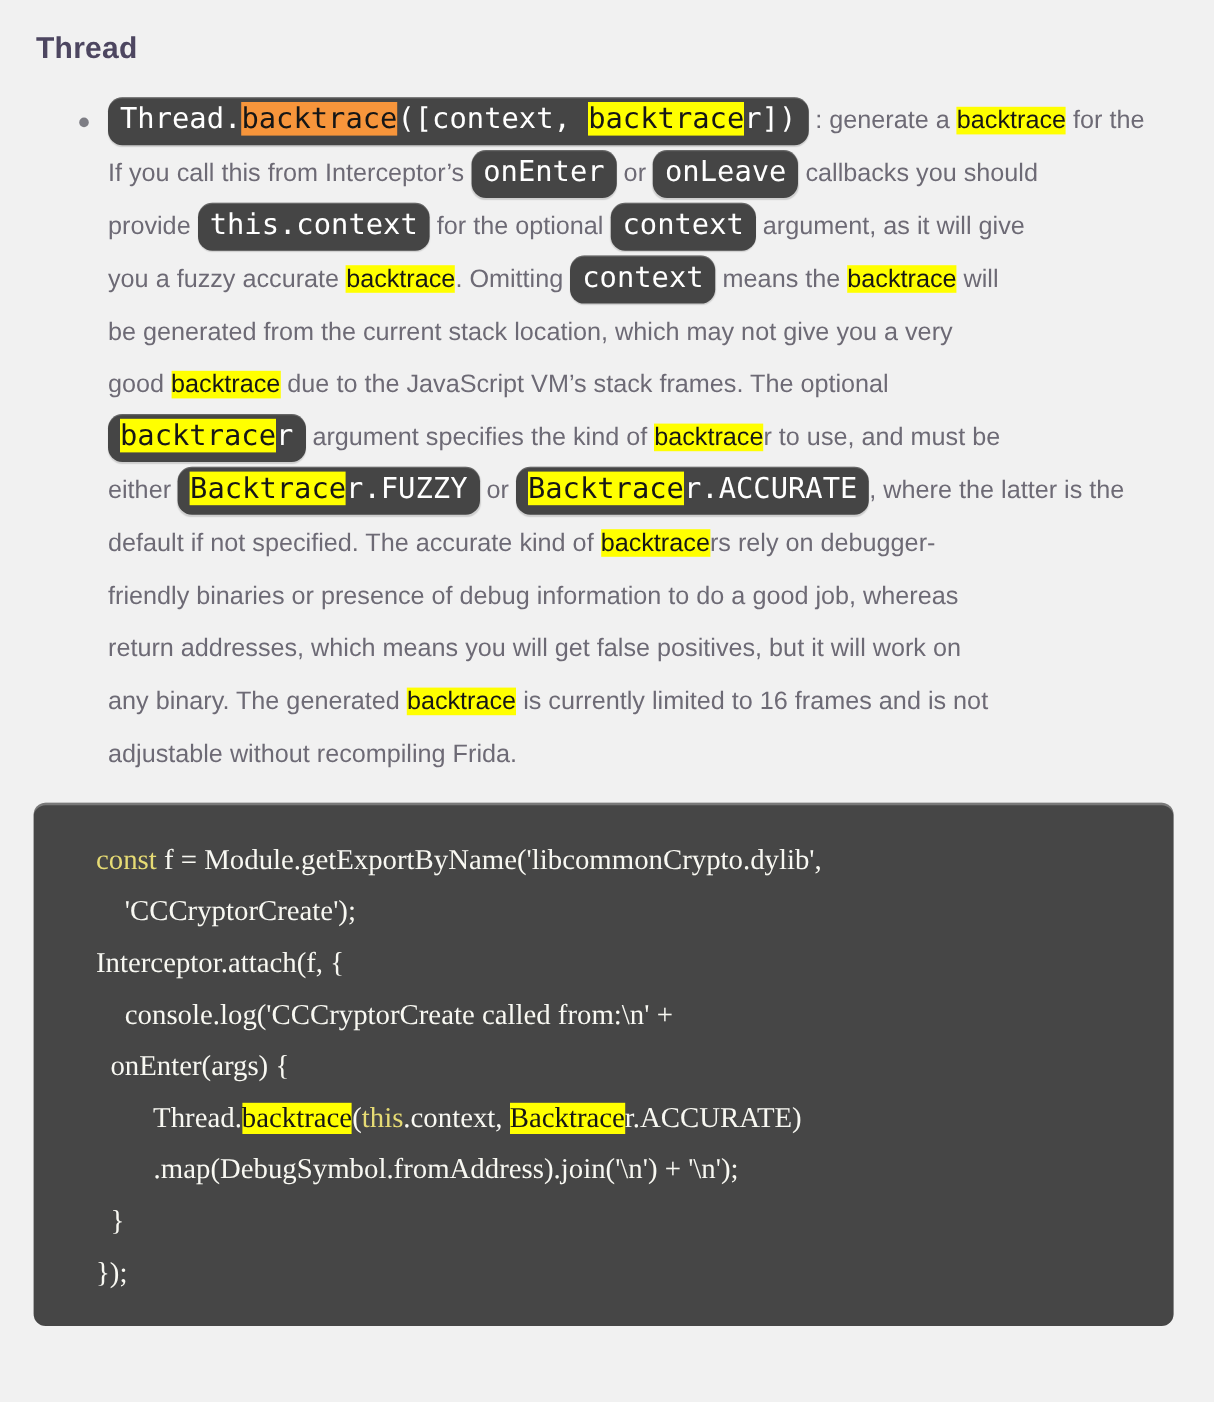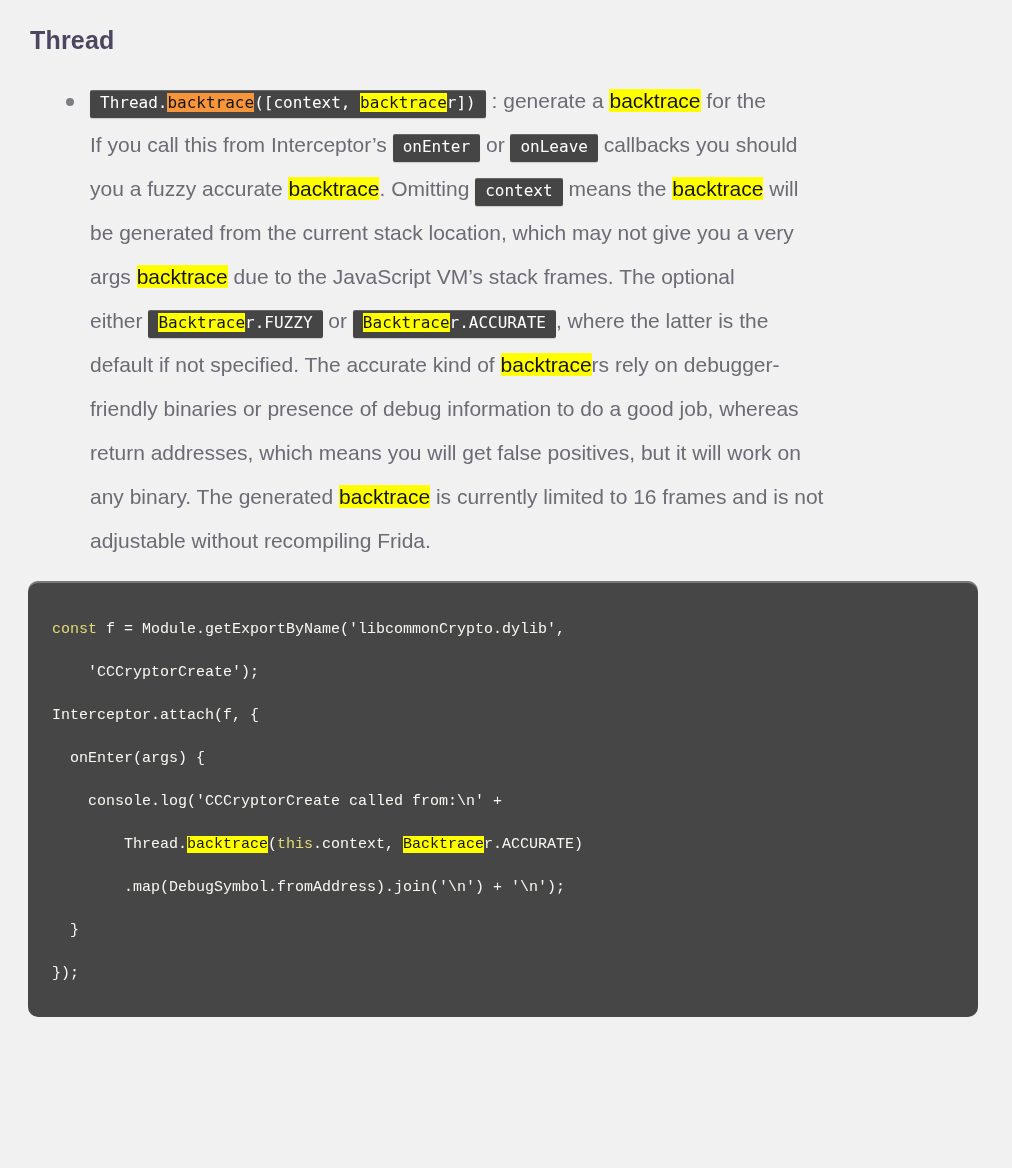--- a/index.html
+++ b/index.html
@@ -30,74 +30,77 @@
     background:#7d7d84;
   }
   .para-line {
     white-space:pre;
     height:44px; line-height:44px;
   }
 
   .chip {
     display:inline-block;
     background:#454545; color:#ffffff;
-    border-radius:2px;
+    border-radius:12px;
     padding:2px 10px 4px;
     font-family:"DejaVu Sans Mono", monospace;
-    font-size:16px; line-height:1.4;
+    font-size:24px; line-height:1.4;
     box-shadow: inset 0 1px 0 rgba(255,255,255,.18), 0 1px 1px rgba(0,0,0,.15);
     vertical-align:baseline;
   }
   .mark-y { background:#ffff00; color:#161616; }
   .mark-o { background:#f7953b; color:#161616; }
 
   .codeblock {
     margin:18px 34px 0 28px;
     background:#464646;
     border-radius:10px;
     padding:27px 24px 22px;
     box-shadow: inset 0 2px 0 rgba(255,255,255,.28);
   }
   .code-line {
     white-space:pre;
-    font-family:Liberation Mono, monospace;
-    font-size:15px; line-height:43px;
+    font-family:Liberation Serif, serif;
+    font-size:24px; line-height:43px;
     color:#f8f8f2;
+    margin-left:28px;
   }
   .tok-kw { color:#e6db74; }
 </style>
 </head>
 <body>
 
 <div class="page">
 
   <div class="heading">Thread</div>
 
   <div class="para">
     <span class="bullet-dot"></span>
 
   <div class="para-line"><span class="chip"><span>Thread.</span><span class="mark-o">backtrace</span><span>([context, </span><span class="mark-y">backtrace</span><span>r])</span></span><span> : generate a </span><span class="mark-y">backtrace</span><span> for the</span></div>
       <div class="para-line"><span>If you call this from Interceptor’s </span><span class="chip"><span>onEnter</span></span><span> or </span><span class="chip"><span>onLeave</span></span><span> callbacks you should</span></div>
+      <div class="para-line"><span>provide </span><span class="chip"><span>this.context</span></span><span> for the optional </span><span class="chip"><span>context</span></span><span> argument, as it will give</span></div>
       <div class="para-line"><span>you a fuzzy accurate </span><span class="mark-y">backtrace</span><span>. Omitting </span><span class="chip"><span>context</span></span><span> means the </span><span class="mark-y">backtrace</span><span> will</span></div>
       <div class="para-line"><span>be generated from the current stack location, which may not give you a very</span></div>
-      <div class="para-line"><span>args </span><span class="mark-y">backtrace</span><span> due to the JavaScript VM’s stack frames. The optional</span></div>
+      <div class="para-line"><span>good </span><span class="mark-y">backtrace</span><span> due to the JavaScript VM’s stack frames. The optional</span></div>
+      <div class="para-line"><span class="chip"><span class="mark-y">backtrace</span><span>r</span></span><span> argument specifies the kind of </span><span class="mark-y">backtrace</span><span>r to use, and must be</span></div>
       <div class="para-line"><span>either </span><span class="chip"><span class="mark-y">Backtrace</span><span>r.FUZZY</span></span><span> or </span><span class="chip"><span class="mark-y">Backtrace</span><span>r.ACCURATE</span></span><span>, where the latter is the</span></div>
       <div class="para-line"><span>default if not specified. The accurate kind of </span><span class="mark-y">backtrace</span><span>rs rely on debugger-</span></div>
       <div class="para-line"><span>friendly binaries or presence of debug information to do a good job, whereas</span></div>
       <div class="para-line"><span>return addresses, which means you will get false positives, but it will work on</span></div>
       <div class="para-line"><span>any binary. The generated </span><span class="mark-y">backtrace</span><span> is currently limited to 16 frames and is not</span></div>
       <div class="para-line"><span>adjustable without recompiling Frida.</span></div>
     </div>
 
   <div class="codeblock">
 
   <div class="code-line"><span class="tok-kw">const</span><span> f = Module.getExportByName('libcommonCrypto.dylib',</span></div>
       <div class="code-line"><span>    'CCCryptorCreate');</span></div>
       <div class="code-line"><span>Interceptor.attach(f, {</span></div>
+      <div class="code-line"><span>    console.log('CCCryptorCreate called from:\n' +</span></div>
       <div class="code-line"><span>  onEnter(args) {</span></div>
-      <div class="code-line"><span>    console.log('CCCryptorCreate called from:\n' +</span></div>
       <div class="code-line"><span>        Thread.</span><span class="mark-y">backtrace</span><span>(</span><span class="tok-kw">this</span><span>.context, </span><span class="mark-y">Backtrace</span><span>r.ACCURATE)</span></div>
       <div class="code-line"><span>        .map(DebugSymbol.fromAddress).join('\n') + '\n');</span></div>
       <div class="code-line"><span>  }</span></div>
       <div class="code-line"><span>});</span></div>
     </div>
 
 </div>
 
 </body></html>

